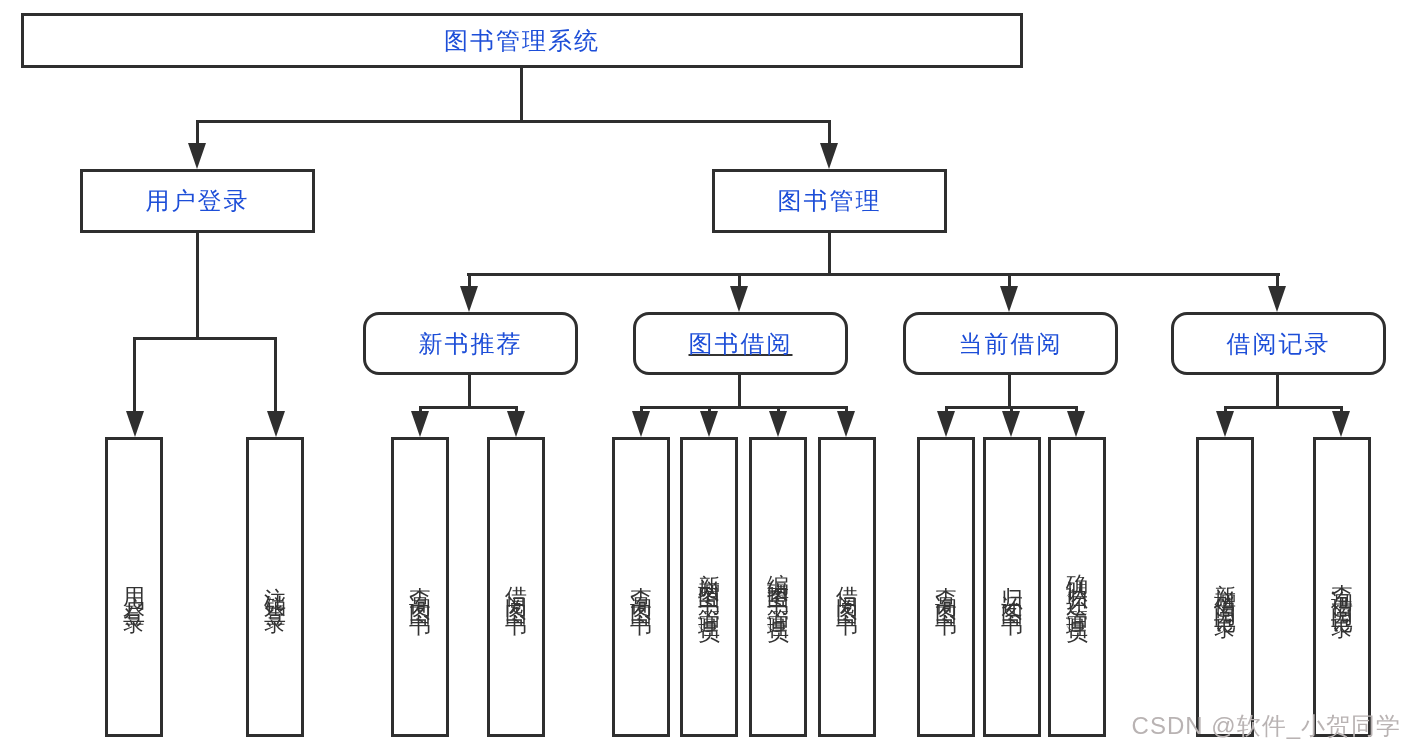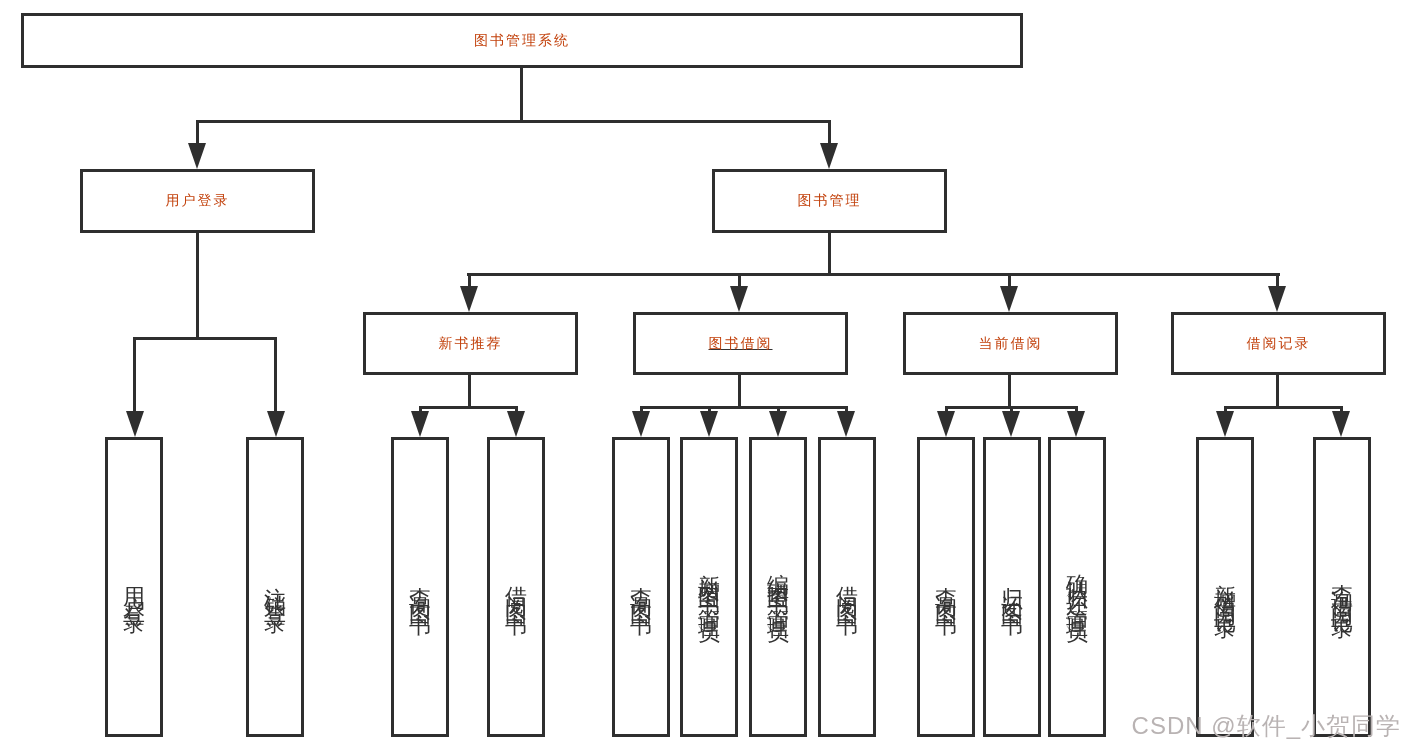--- a/index.html
+++ b/index.html
@@ -14,30 +14,30 @@
   .node {
     position: absolute;
     box-sizing: border-box;
     border: 3px solid #2f2f2f;
     background: #ffffff;
     display: flex;
     align-items: center;
     justify-content: center;
   }
   .node .hlabel {
-    font-size: 14px;
+    font-size: 24px;
     letter-spacing: 2px;
-    color: #c2410c;
+    color: #1d4ed8;
     white-space: nowrap;
   }
   .node-root  { left: 21px;  top: 13px;  width: 1002px; height: 55px; }
   .node-l2    { top: 169px;  width: 235px; height: 64px; }
   .node-l2-0  { left: 80px; }
   .node-l2-1  { left: 712px; font-family: Liberation Mono, monospace; }
-  .node-l3    { top: 312px;  width: 215px; height: 63px; }
+  .node-l3    { top: 312px;  width: 215px; height: 63px; border-radius: 16px; }
   .node-l3-0  { left: 363px; }
   .node-l3-1  { left: 633px; text-decoration: underline; }
   .node-l3-2  { left: 903px; }
   .node-l3-3  { left: 1171px; }
   .leaf       { top: 437px;  width: 58px;  height: 300px; }
   .leaf .vtext {
     writing-mode: vertical-rl;
     text-orientation: mixed;
     font-size: 22px;
     letter-spacing: 9px;

